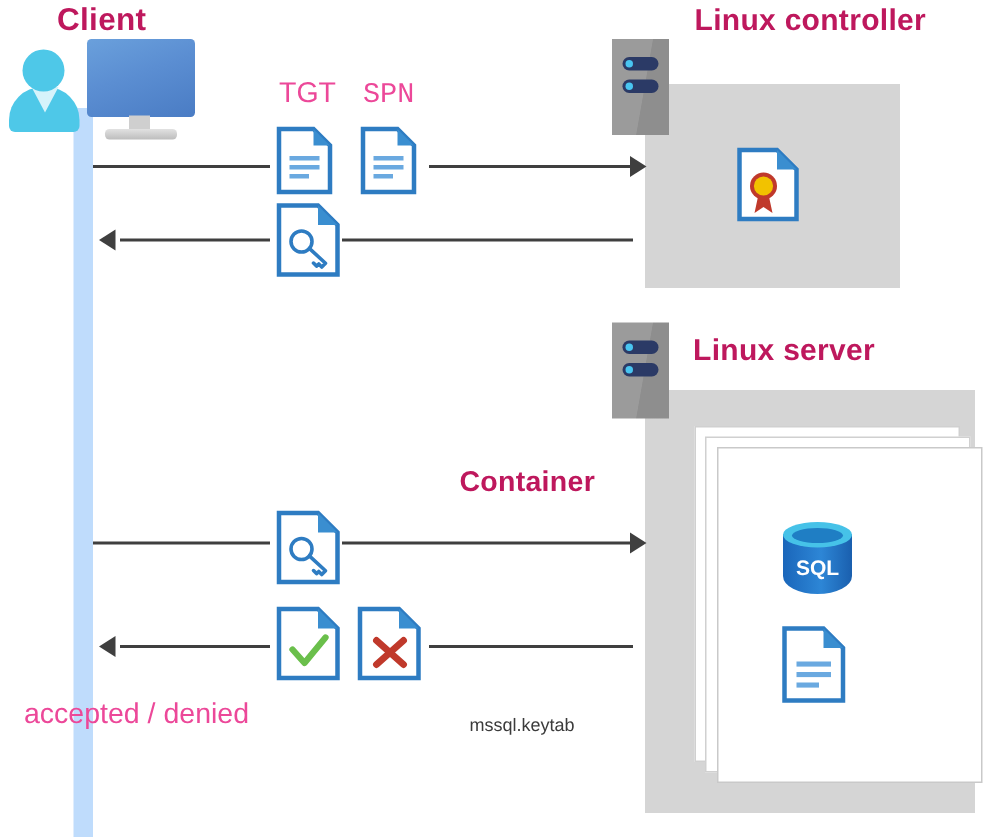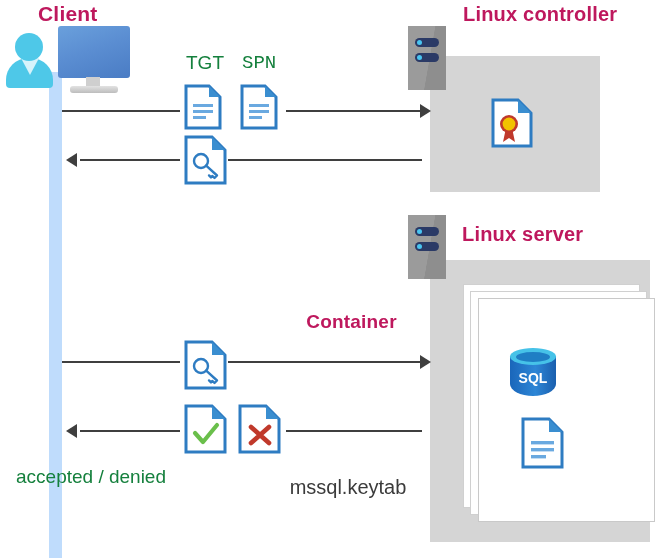--- a/index.html
+++ b/index.html
@@ -13,25 +13,25 @@
   
   #client-lifeline{left:49px;top:72px;width:13px;height:486px;background:#bfdcfc;}
 
   
   .bold-label{font-weight:bold;color:#be185d;letter-spacing:.2px;}
   #client-label{left:38px;top:2px;font-size:21px;}
   #dc-label{left:463px;top:2px;font-size:20px;line-height:25px;width:190px;}
   #linux-label{left:462px;top:223px;font-size:20px;}
   #container-label{left:0;top:311px;width:583px;text-align:center;font-size:19px;}
   #container-label span{position:relative;left:60px;}
-  .plain-label{font-size:19px;color:#15803d;}
+  .plain-label{font-size:19px;color:#ec4899;}
   #tgt-label{left:186px;top:52px;}
   #spn-label{left:242px;top:52px;font-family:Liberation Mono, monospace;}
   #accepted-denied-label{left:16px;top:466px;width:472px;}
-  #keytab-label{left:0;top:476px;width:576px;text-align:center;font-size:20px;}
+  #keytab-label{left:0;top:476px;width:576px;text-align:center;font-size:12px;}
   #keytab-label span{position:relative;left:60px;}
 
   
   .gray-panel{background:#d5d5d5;}
   #dc-panel{left:430px;top:56px;width:170px;height:136px;}
   #linux-panel{left:430px;top:260px;width:220px;height:282px;}
 
   
   .server-tower{width:38px;height:64px;background:linear-gradient(100deg,#9b9b9b 0%,#9b9b9b 55%,#8e8e8e 56%,#8e8e8e 100%);}
   .server-tower .bar{position:absolute;left:7px;width:24px;height:9px;border-radius:5px;background:#2b3a66;}
@@ -80,21 +80,21 @@
   #doc-tgt{left:184px;top:84px;}
   #doc-spn{left:240px;top:84px;}
   #doc-key1{left:184px;top:135px;}
   #doc-key2{left:184px;top:340px;}
   #doc-ok{left:184px;top:404px;}
   #doc-deny{left:238px;top:404px;}
   #doc-cert{left:491px;top:98px;}
   #doc-keytab{left:521px;top:417px;}
 
   
-  #sql-db{left:510px;top:348px;width:59px;height:54px;}
+  #sql-db{left:522px;top:348px;width:59px;height:54px;}
   #sql-body2{position:absolute;left:0;top:8px;width:46px;height:40px;background:linear-gradient(90deg,#1a66ba,#2d86d6 55%,#1a5fae);border-radius:0 0 23px 23px / 0 0 12px 12px;}
   #sql-top{position:absolute;left:0;top:0px;width:46px;height:17px;border-radius:50%;background:#46c2e8;}
   #sql-top-inner{position:absolute;left:6px;top:4px;width:34px;height:10px;border-radius:50%;background:#1f7ec4;}
   #sql-text{position:absolute;left:0;top:22px;width:46px;text-align:center;font-size:14px;font-weight:bold;color:#ffffff;font-family:"Liberation Sans",sans-serif;}
 </style>
 </head>
 <body>
 
 <div class="abs" id="client-lifeline"></div>
 

